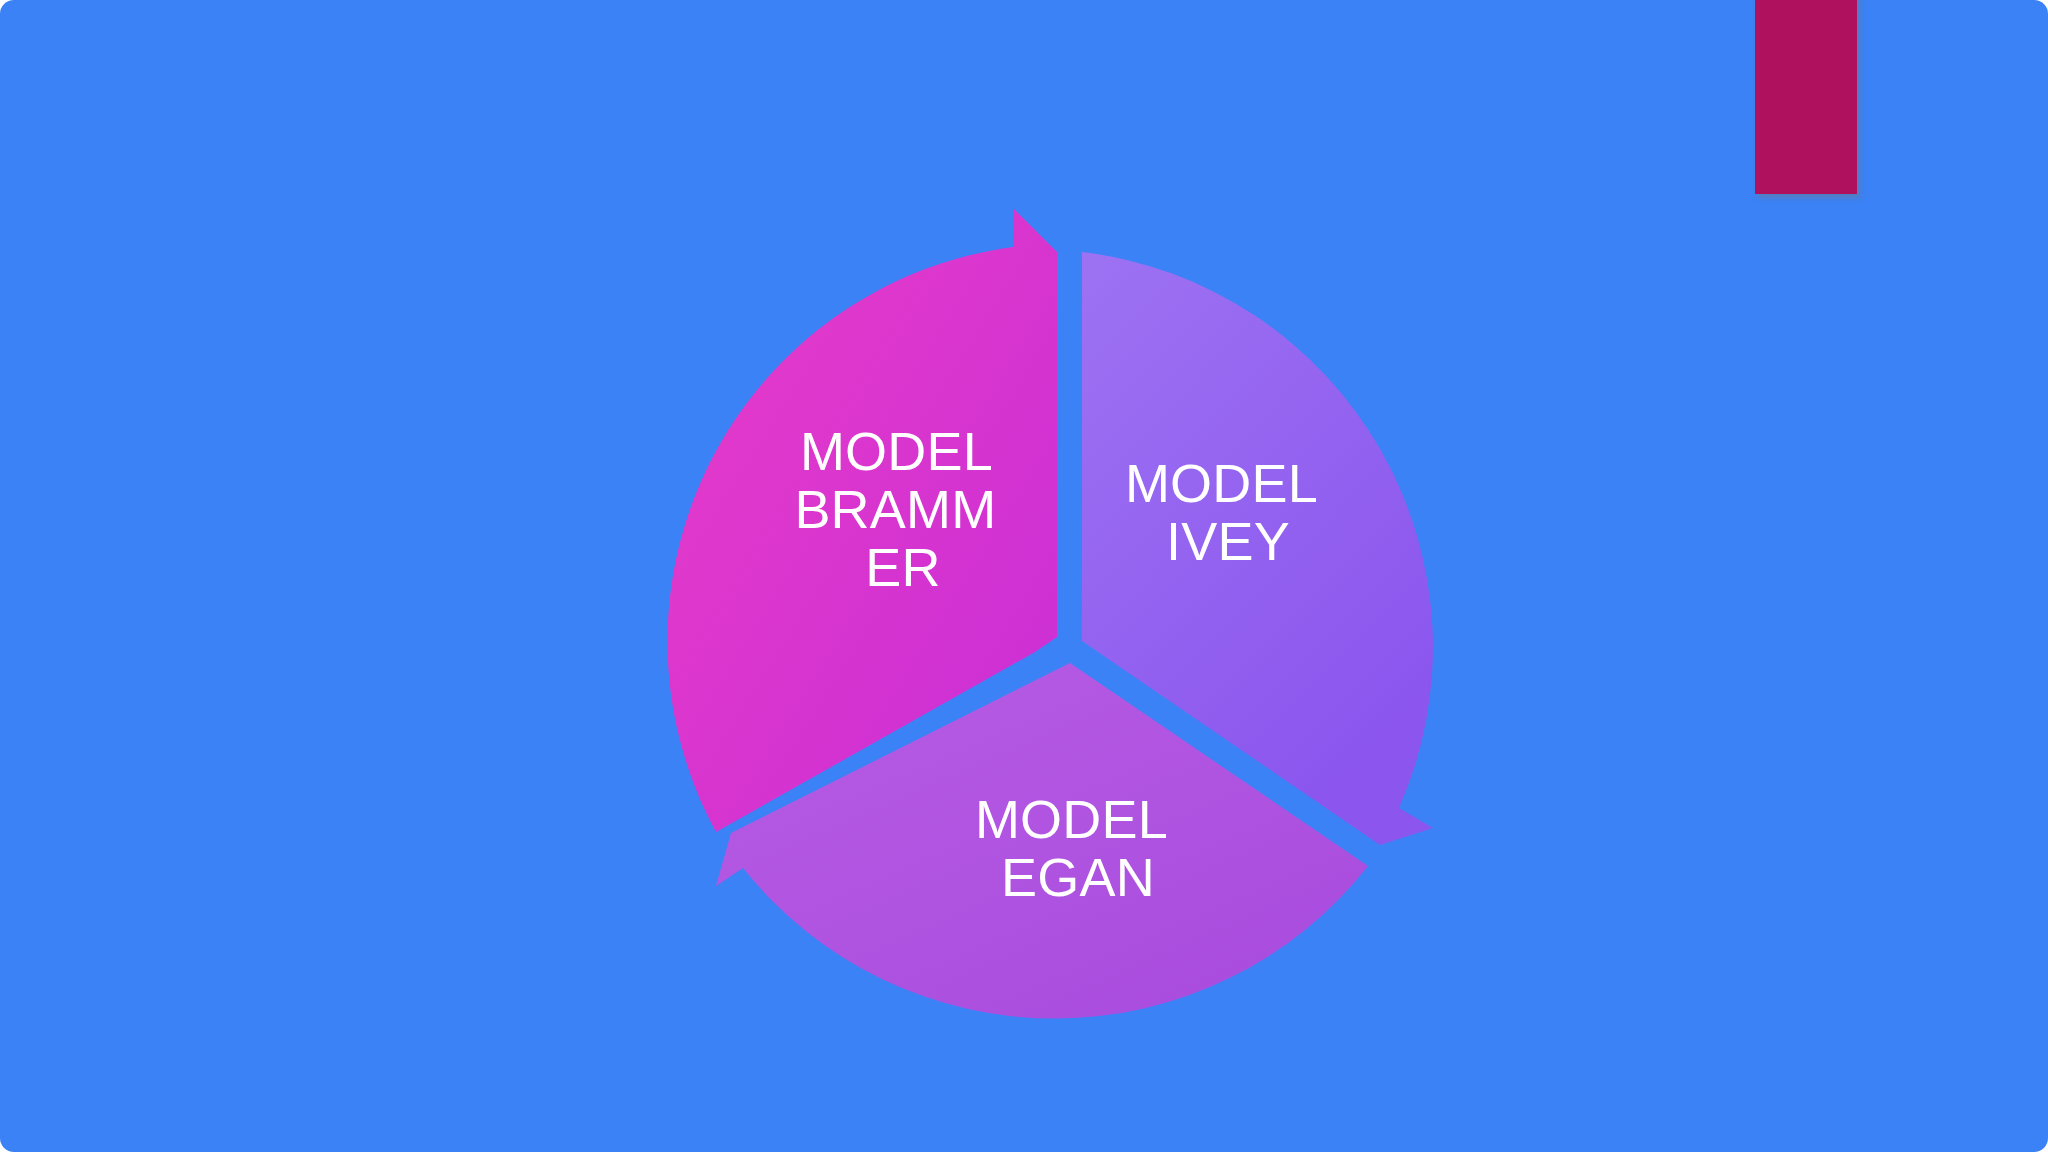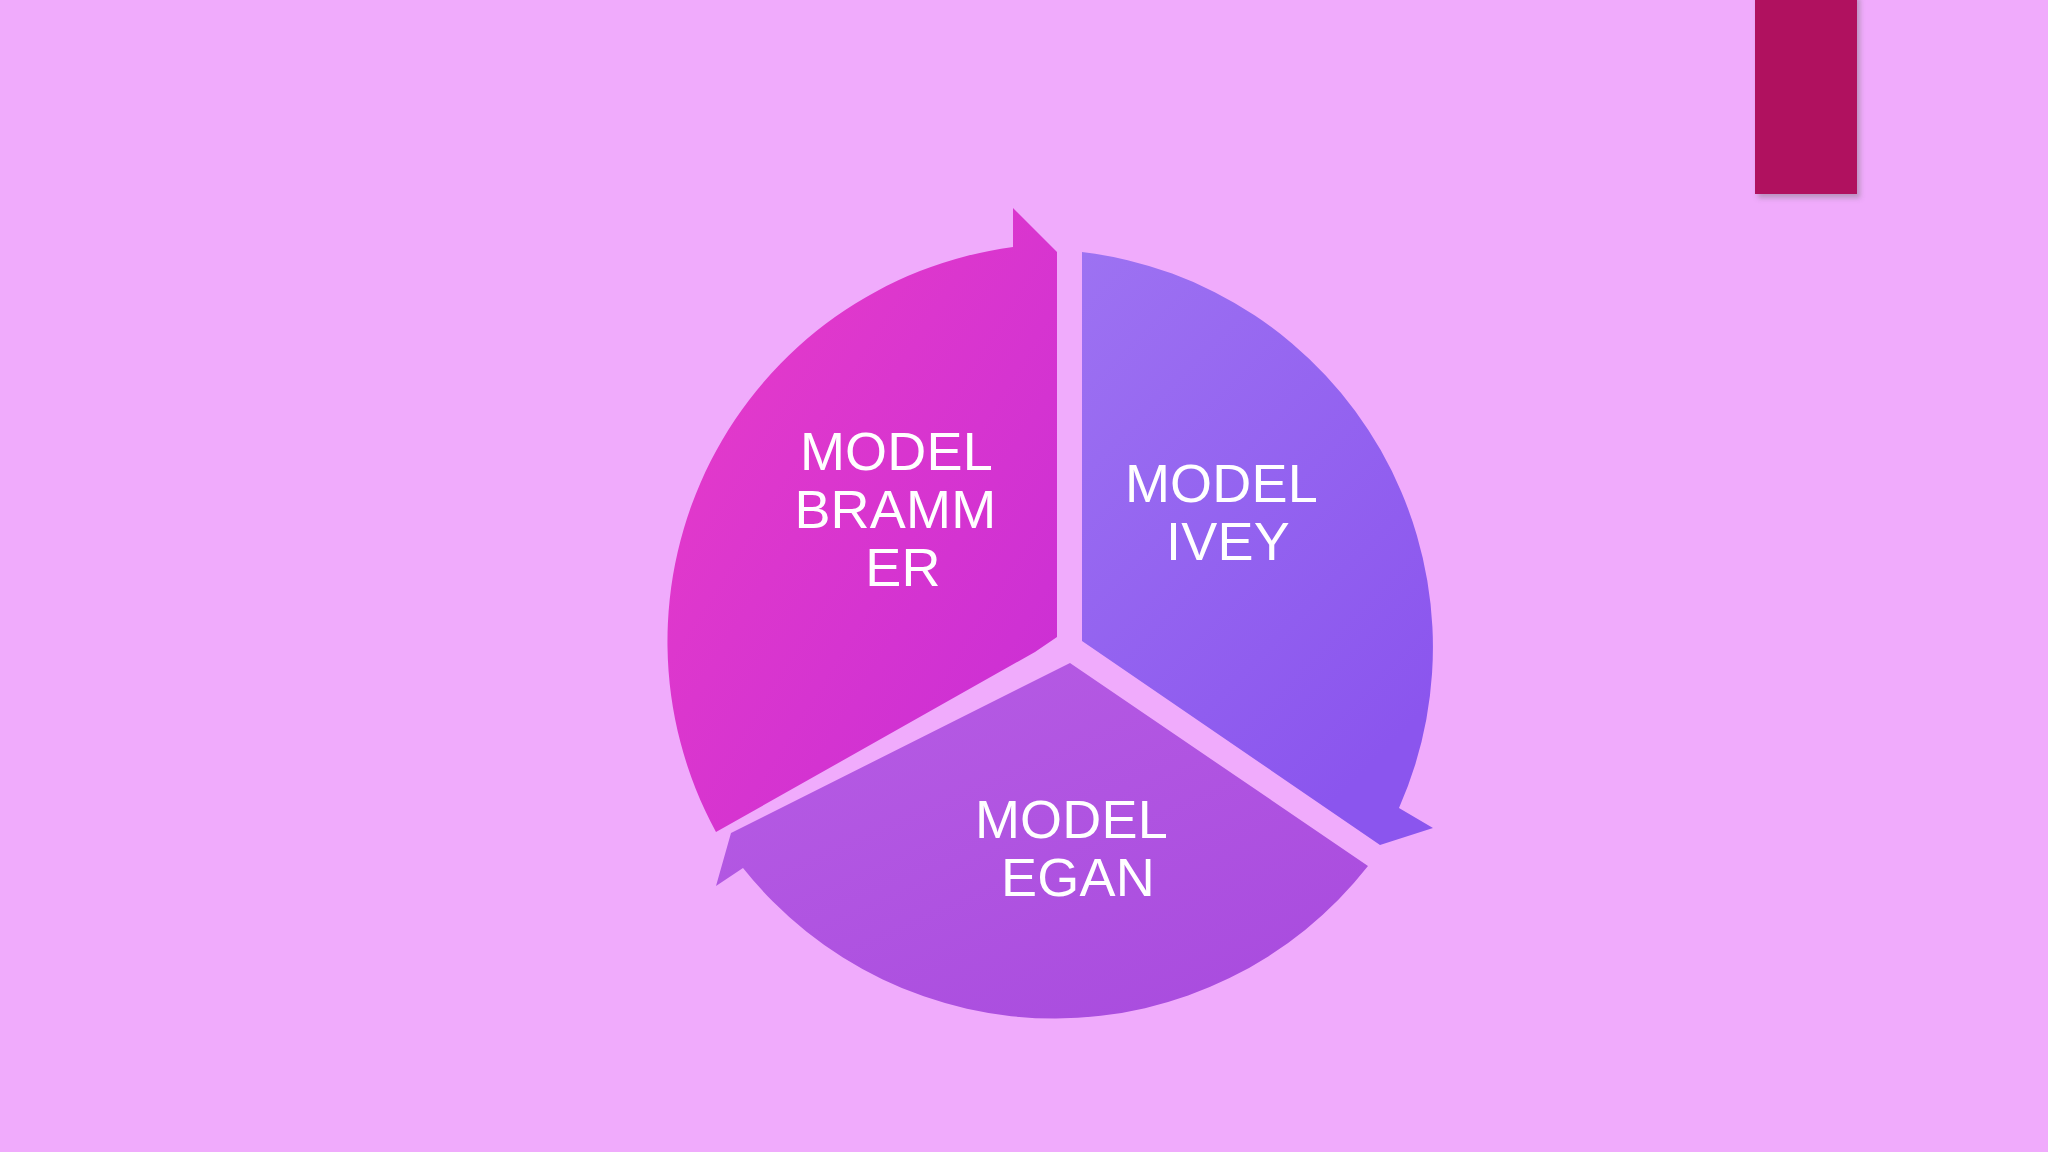--- a/index.html
+++ b/index.html
@@ -56,21 +56,21 @@
     font-family: "Liberation Sans", sans-serif;
     font-size: 54px;
     font-weight: 400;
     text-anchor: middle;
     letter-spacing: 0.2px;
   }
 </style>
 </head>
 <body>
 
-<div id="slide" style="background: #f0abfc;">
+<div id="slide" style="background: #3b82f6; border-radius: 14px;">
 
   <div id="accent-bar" style="background: rgb(176, 17, 95);"></div>
 
   <div id="cycle-diagram">
     <svg viewBox="0 0 2048 1152" xmlns="http://www.w3.org/2000/svg" aria-hidden="true">
       <defs>
         <linearGradient id="grad-brammer" x1="0%" y1="0%" x2="100%" y2="100%">
           <stop offset="0%" stop-color="#E93CC8"></stop>
           <stop offset="100%" stop-color="#C82ED6"></stop>
         </linearGradient>

